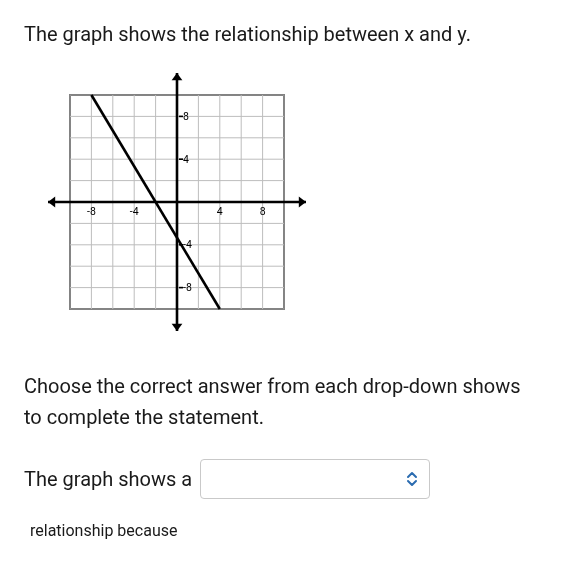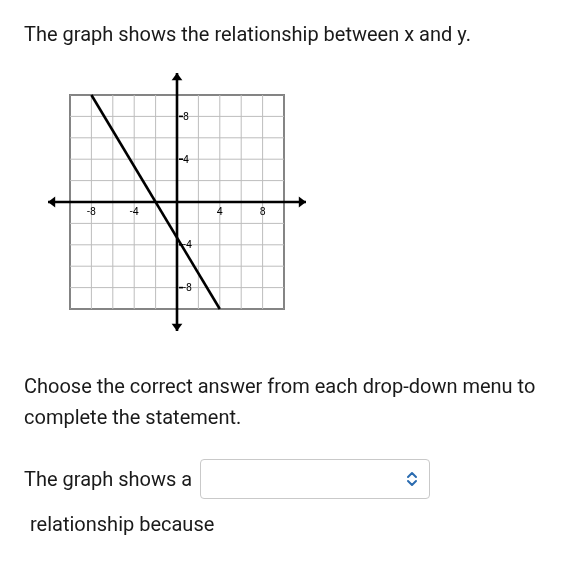--- a/index.html
+++ b/index.html
@@ -43,23 +43,23 @@
     border-radius: 4px;
     padding: 0 10px 0 12px;
     background: #fff;
     cursor: pointer;
     font-size: 16px;
     color: #1a1a1a;
   }
   .dropdown .placeholder { color: #888; min-height: 1em; }
   .dropdown svg { flex-shrink: 0; }
   .stmt-second {
-    font-size: 20px;
+    font-size: 16px;
     line-height: 1.55;
-    margin-top: 10px;
+    margin-top: 20px;
     margin-left: 6px;
   }
 </style>
 </head>
 <body>
 
 <div class="intro">The graph shows the relationship between x and y.</div>
 
 <div class="graph-wrap">
   <svg id="graph-svg" width="270" height="270" viewBox="0 0 270 270">
@@ -101,21 +101,21 @@
       <text x="141" y="181.3" font-size="10.5" fill="#000">-4</text>
       <line x1="137" x2="141" y1="177.8" y2="177.8" stroke="#000" stroke-width="1.6"></line>
       <text x="141" y="95.70000000000002" font-size="10.5" fill="#000">4</text>
       <line x1="137" x2="141" y1="92.20000000000002" y2="92.20000000000002" stroke="#000" stroke-width="1.6"></line>
       <text x="141" y="52.900000000000006" font-size="10.5" fill="#000">8</text>
       <line x1="137" x2="141" y1="49.400000000000006" y2="49.400000000000006" stroke="#000" stroke-width="1.6"></line>
       <line x1="49.400000000000006" y1="28" x2="177.79999999999998" y2="242" stroke="#000" stroke-width="2.6"></line>
     </svg>
 </div>
 
-<div class="instruction">Choose the correct answer from each drop-down menu to complete the statement.</div>
+<div class="instruction">Choose the correct answer from each drop-down shows to complete the statement.</div>
 
 <div class="stmt-row">
   <span class="stmt-text">The graph shows a</span>
   <div class="dropdown">
     <span class="placeholder"></span>
     <svg width="14" height="18" viewBox="0 0 14 18">
       <path d="M3 7 L7 3 L11 7" fill="none" stroke="#2b6cb0" stroke-width="2" stroke-linecap="round" stroke-linejoin="round"></path>
       <path d="M3 11 L7 15 L11 11" fill="none" stroke="#2b6cb0" stroke-width="2" stroke-linecap="round" stroke-linejoin="round"></path>
     </svg>
   </div>

